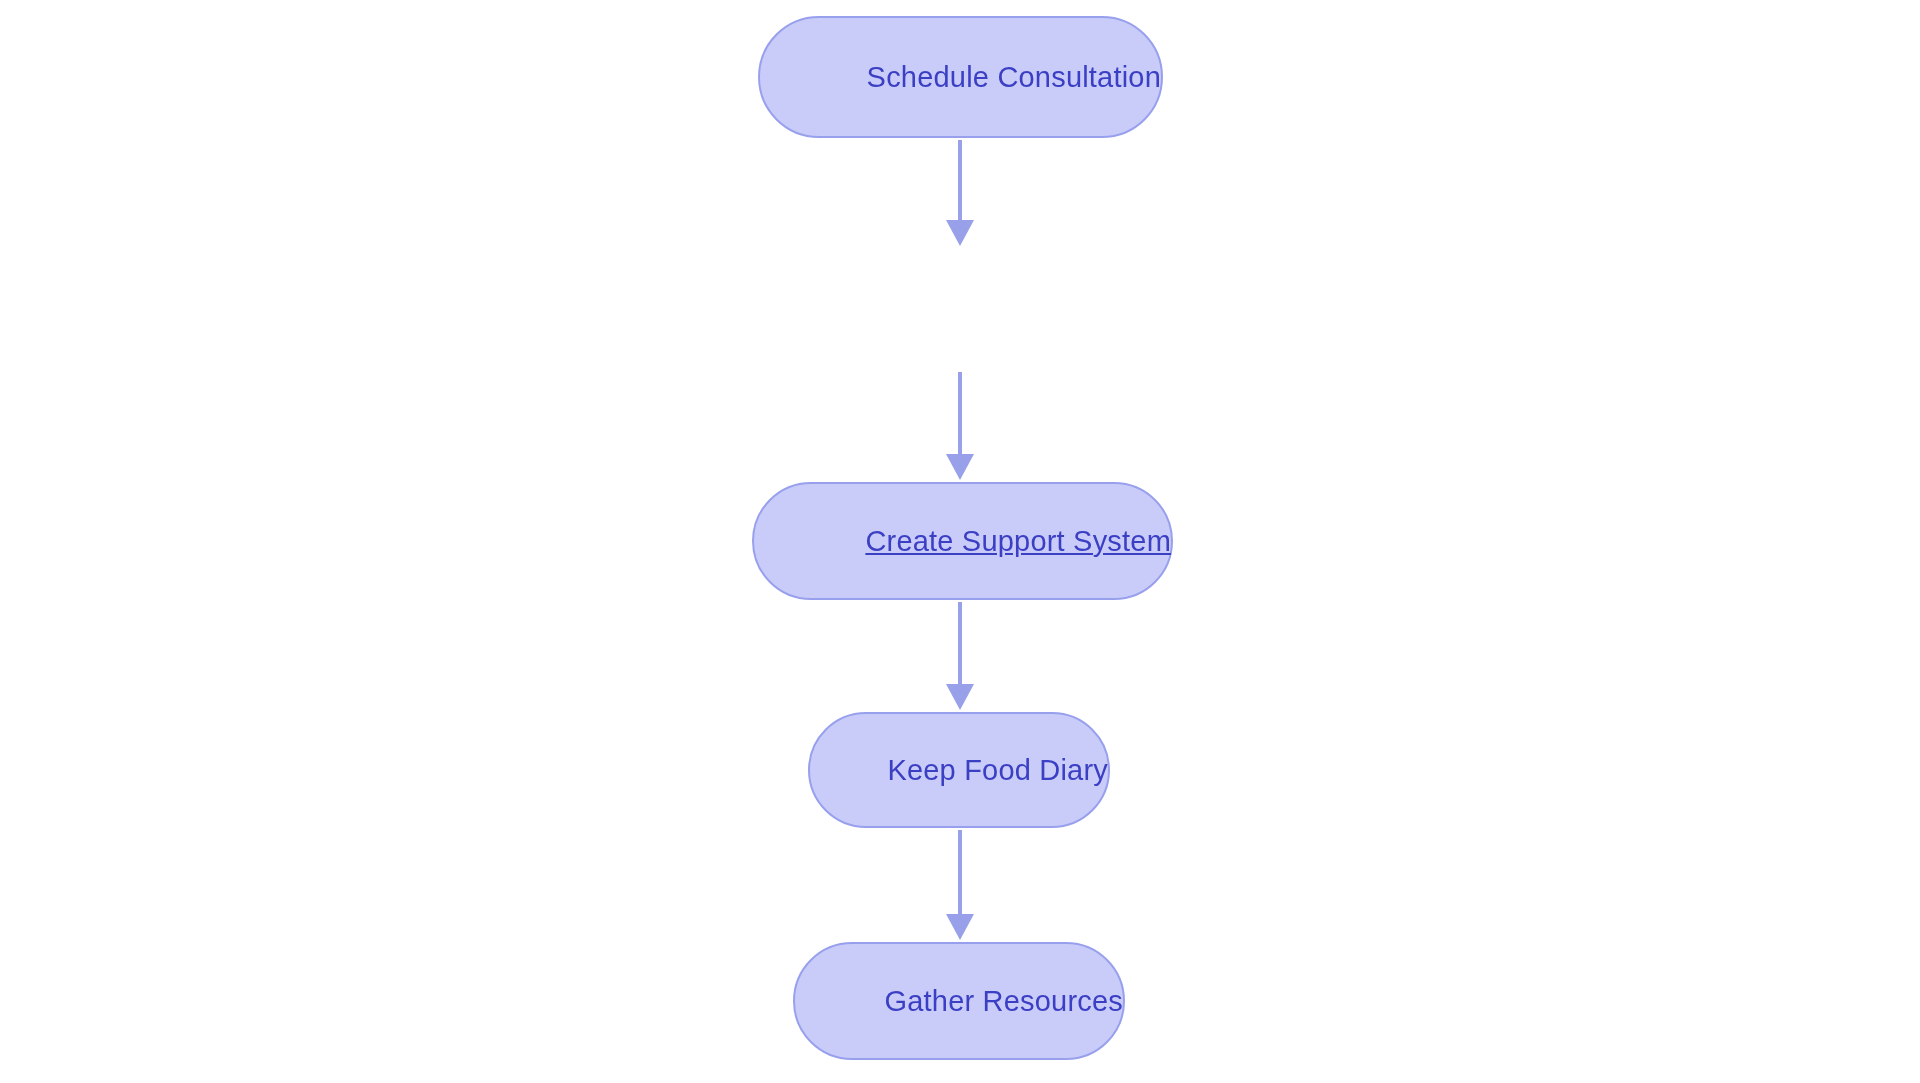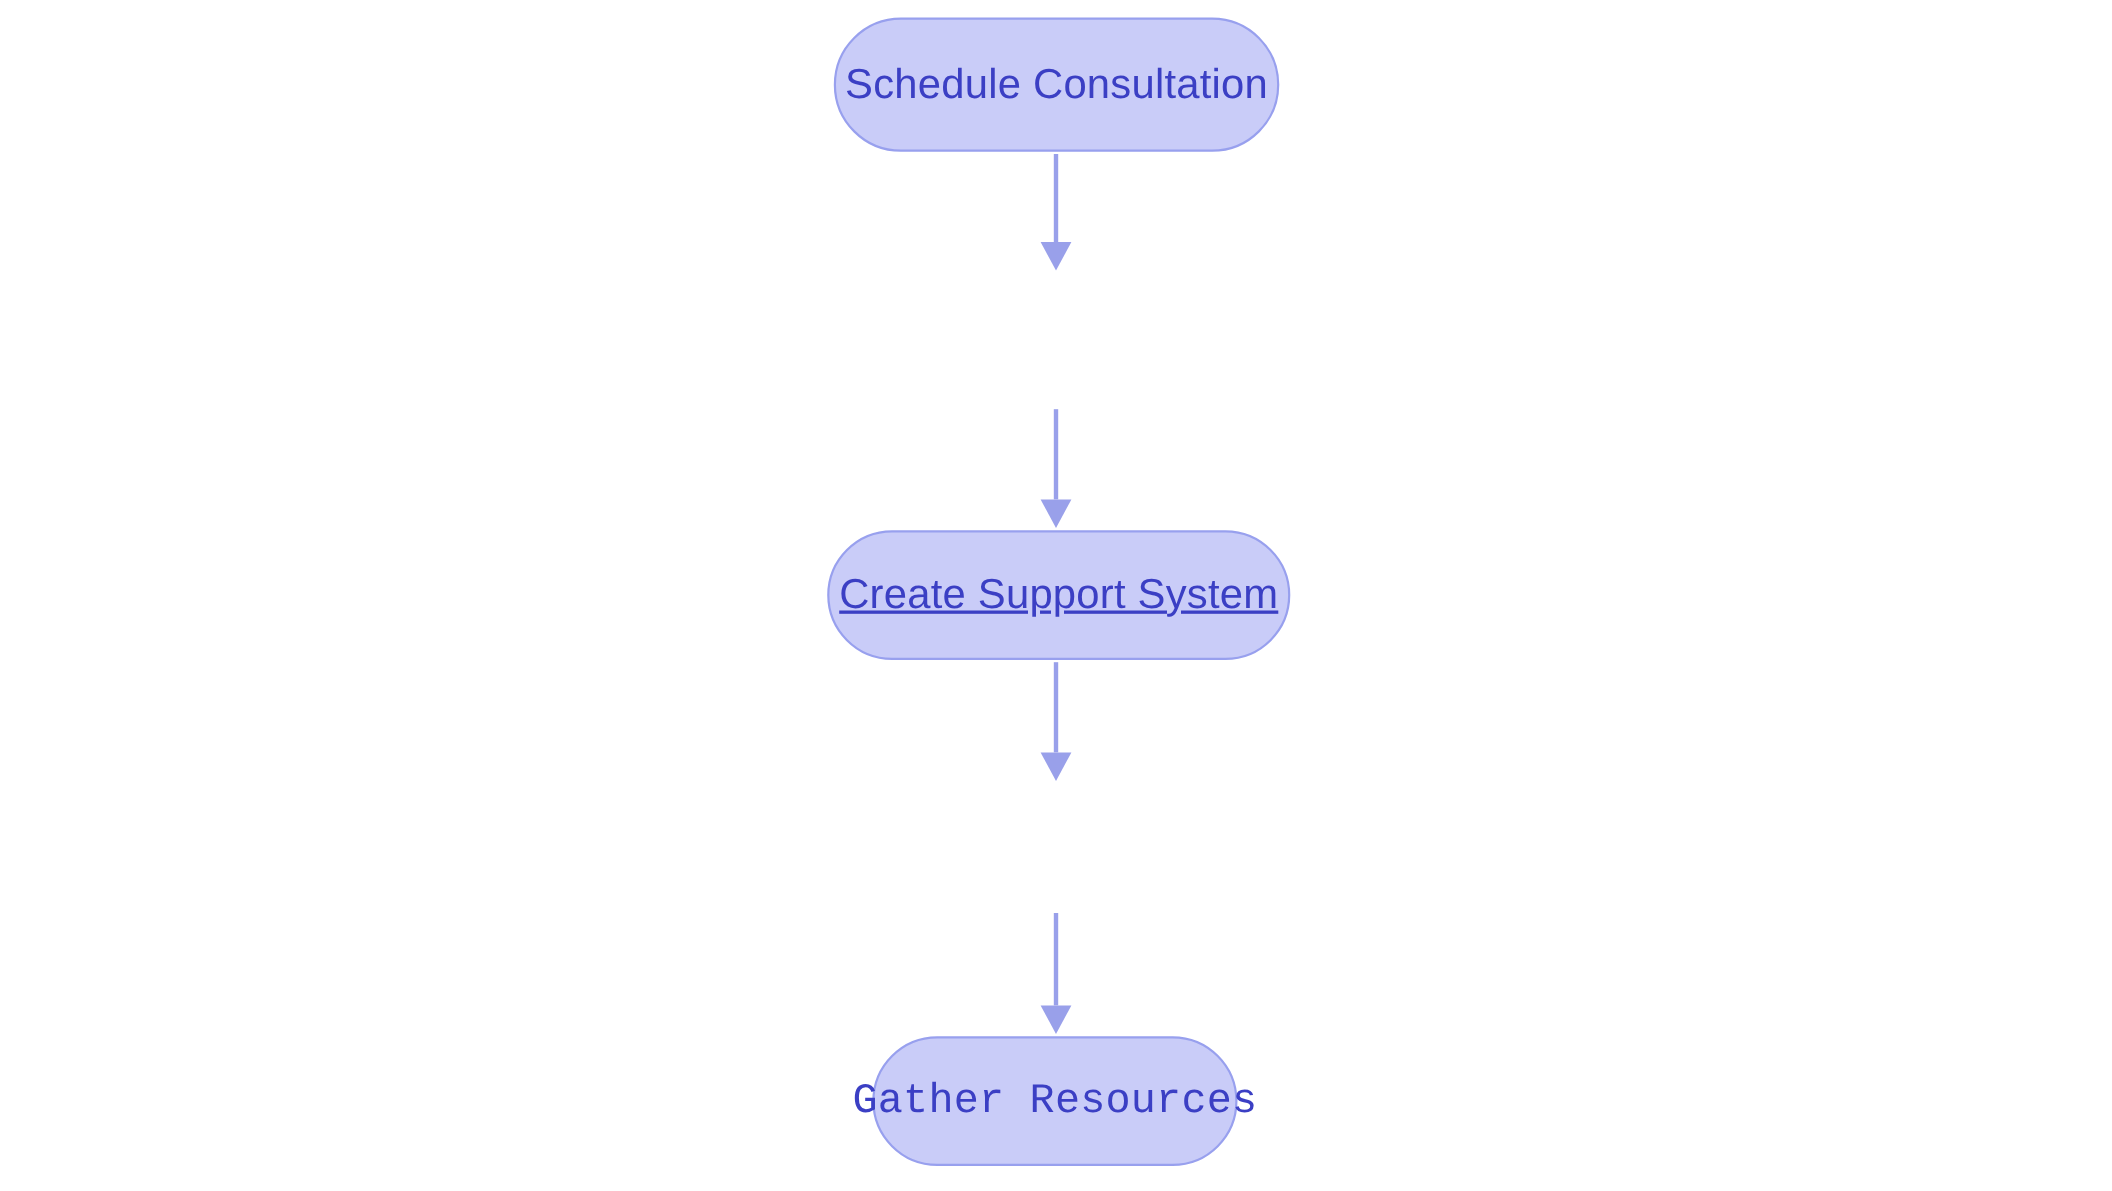--- a/index.html
+++ b/index.html
@@ -18,36 +18,36 @@
     position:relative;
     width:1920px;
     height:1083px;
     background:var(--bg);
     overflow:hidden;
   }
   .node{
     position:absolute;
     display:flex;
     align-items:center;
-    justify-content:center;
+    justify-content:flex-end;
     box-sizing:border-box;
     background:var(--node-fill);
     border:2px solid var(--node-border);
     border-radius:61px;
     color:var(--node-text);
-    font-size:38px;
+    font-size:29px;
     letter-spacing:0.2px;
     text-align:center;
     white-space:nowrap;
   }
   .node-1{left:758px; top:16px;  width:405px; height:122px;}
   .node-2{left:775px; top:248px; width:370px; height:122px;}
   .node-3{left:752px; top:482px; width:421px; height:118px;text-decoration:underline;}
   .node-4{left:808px; top:712px; width:302px; height:116px;}
-  .node-5{left:793px; top:942px; width:332px; height:118px;font-family:Liberation Mono, monospace;}
+  .node-5{left:793px; top:942px; width:332px; height:118px;}
   .arrow{
     position:absolute;
     left:946px;
     width:28px;
     display:flex;
     flex-direction:column;
     align-items:center;
   }
   .arrow-1{top:140px; height:106px;}
   .arrow-2{top:372px; height:108px;}
@@ -88,20 +88,23 @@
 
   <div class="node node-3">
     <span>Create Support System</span>
   </div>
 
   <div class="arrow arrow-3">
     <div class="shaft"></div>
     <div class="head"></div>
   </div>
 
+  <div class="node node-4">
+    <span>Keep Food Diary</span>
+  </div>
 
   <div class="arrow arrow-4">
     <div class="shaft"></div>
     <div class="head"></div>
   </div>
 
   <div class="node node-5">
     <span>Gather Resources</span>
   </div>
 

